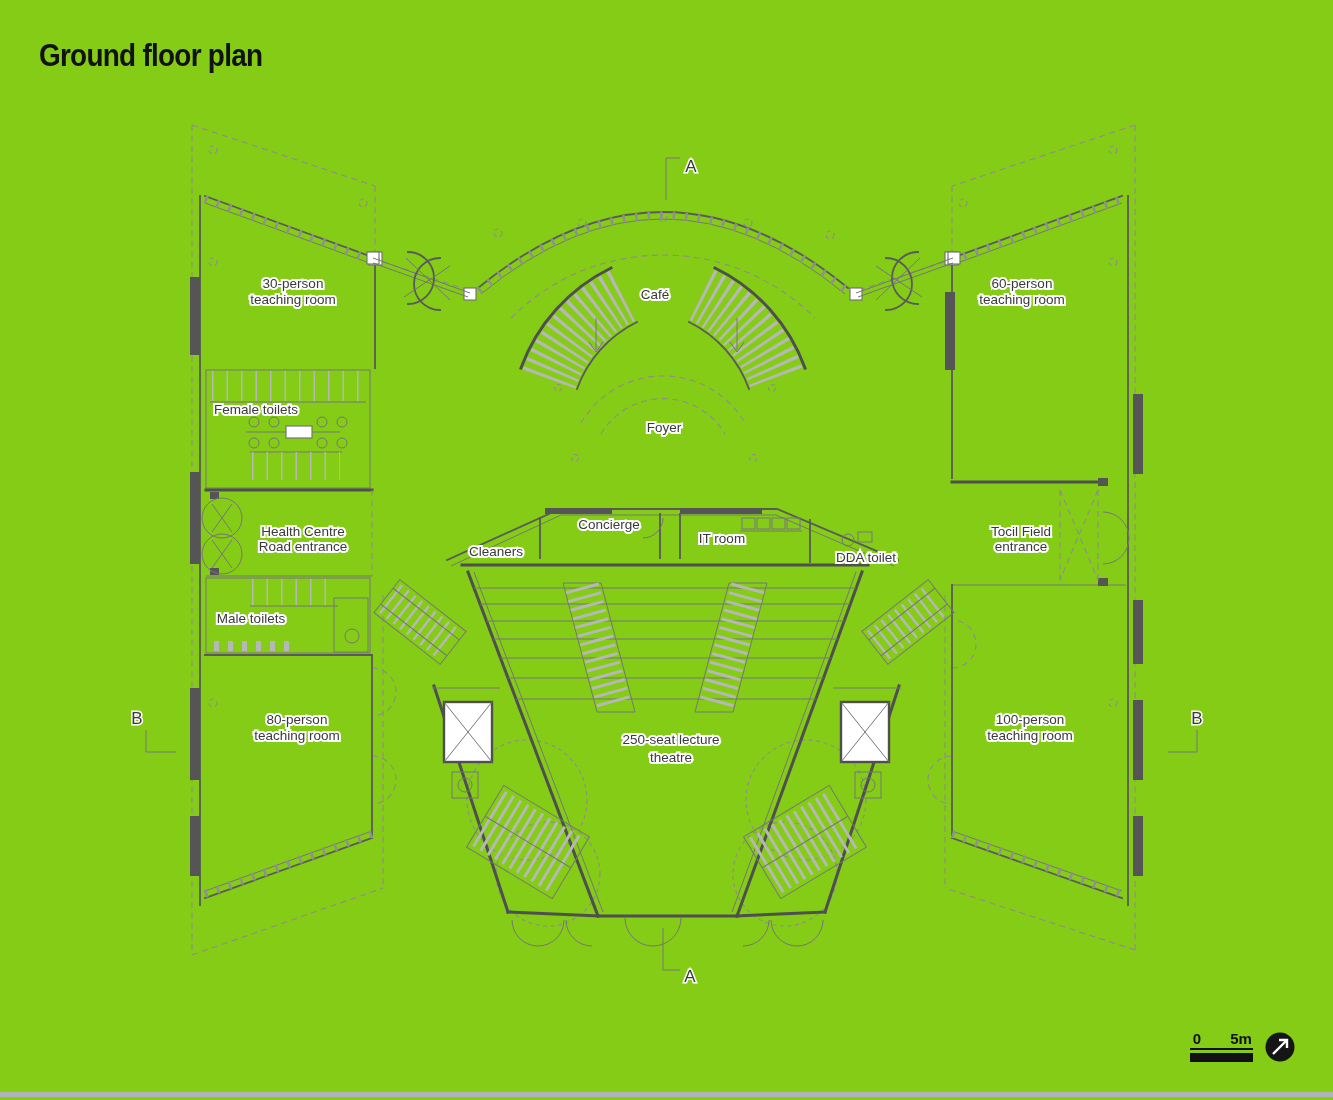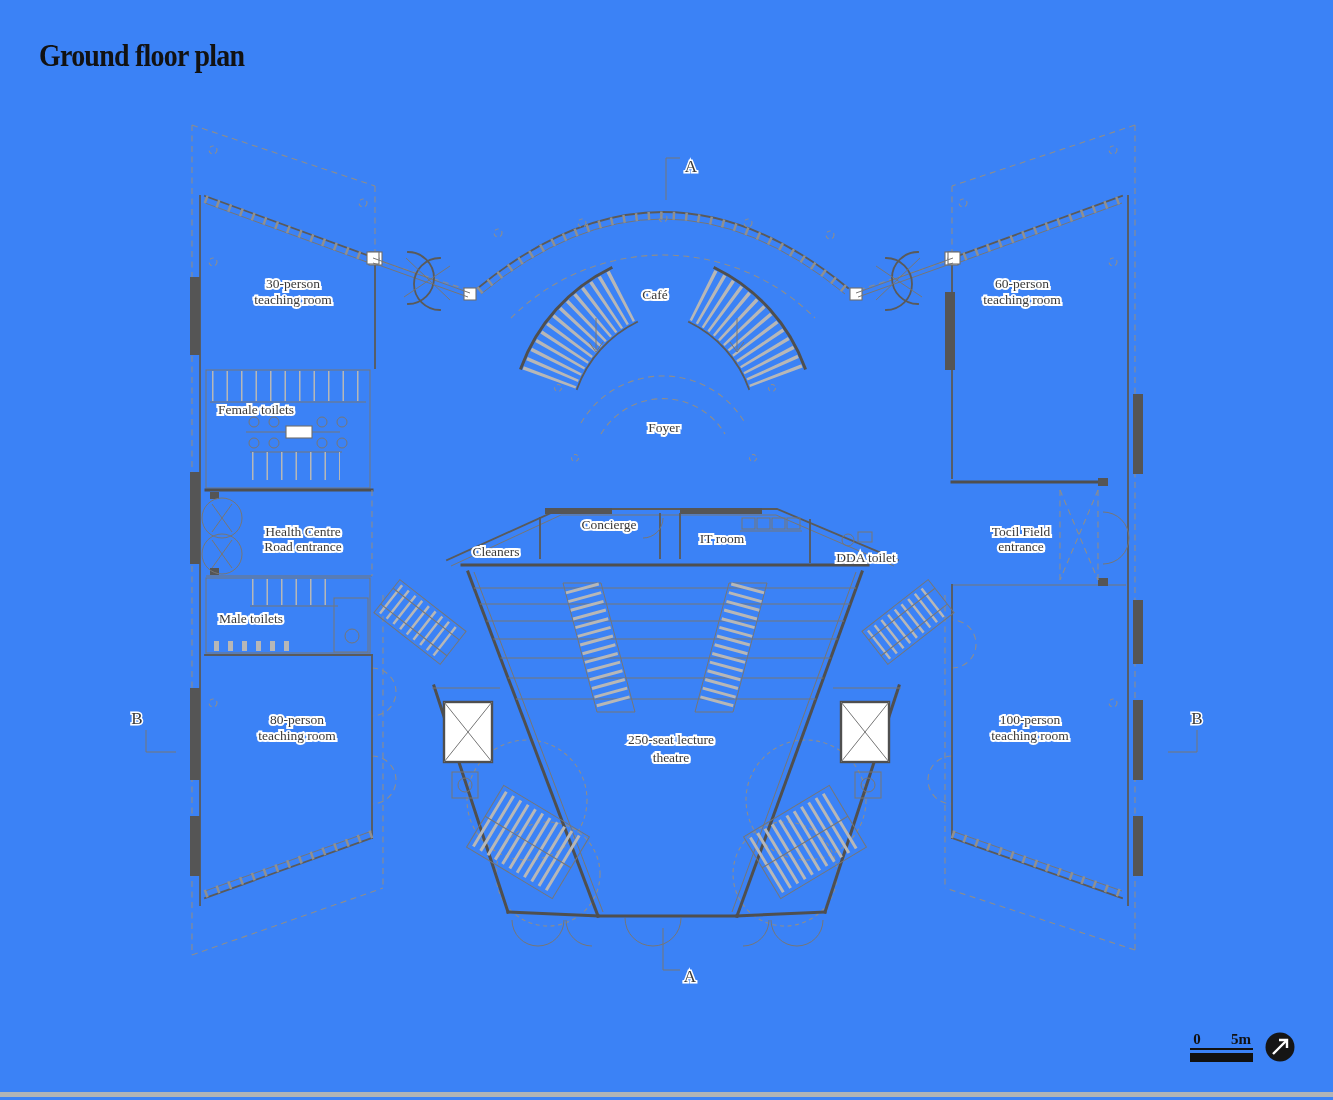--- a/index.html
+++ b/index.html
@@ -1,17 +1,17 @@
 <!DOCTYPE html>
 <html><head>
 <meta charset="utf-8">
 <style>
   html,body{margin:0;padding:0;background:#fff;}
-  .page{position:relative;width:1333px;height:1100px;background:#3b82f6;overflow:hidden;
-        font-family:Liberation Serif, serif;}
+  .page{position:relative;width:1333px;height:1100px;background:#84cc16;overflow:hidden;
+        font-family:Liberation Sans, sans-serif;}
   .title{position:absolute;left:39px;top:38px;font-size:31px;font-weight:800;color:#121212;
          letter-spacing:-0.8px;transform:scaleX(0.9);transform-origin:left center;white-space:nowrap;}
   svg{position:absolute;left:0;top:0;}
   
   .w3{stroke:#4f4f4f;stroke-width:3;fill:none;stroke-linecap:square;}
   .w2{stroke:#5a5a5a;stroke-width:1.8;fill:none;stroke-linecap:square;}
   .t{stroke:#767676;stroke-width:1;fill:none;}
   .t2{stroke:#6e6e6e;stroke-width:1.1;fill:#ffffff;}
   .d{stroke:#8d8d8d;stroke-width:1.1;fill:none;stroke-dasharray:6 4.5;}
   .dc{stroke:#8d8d8d;stroke-width:1.1;fill:none;stroke-dasharray:4 3.5;}

